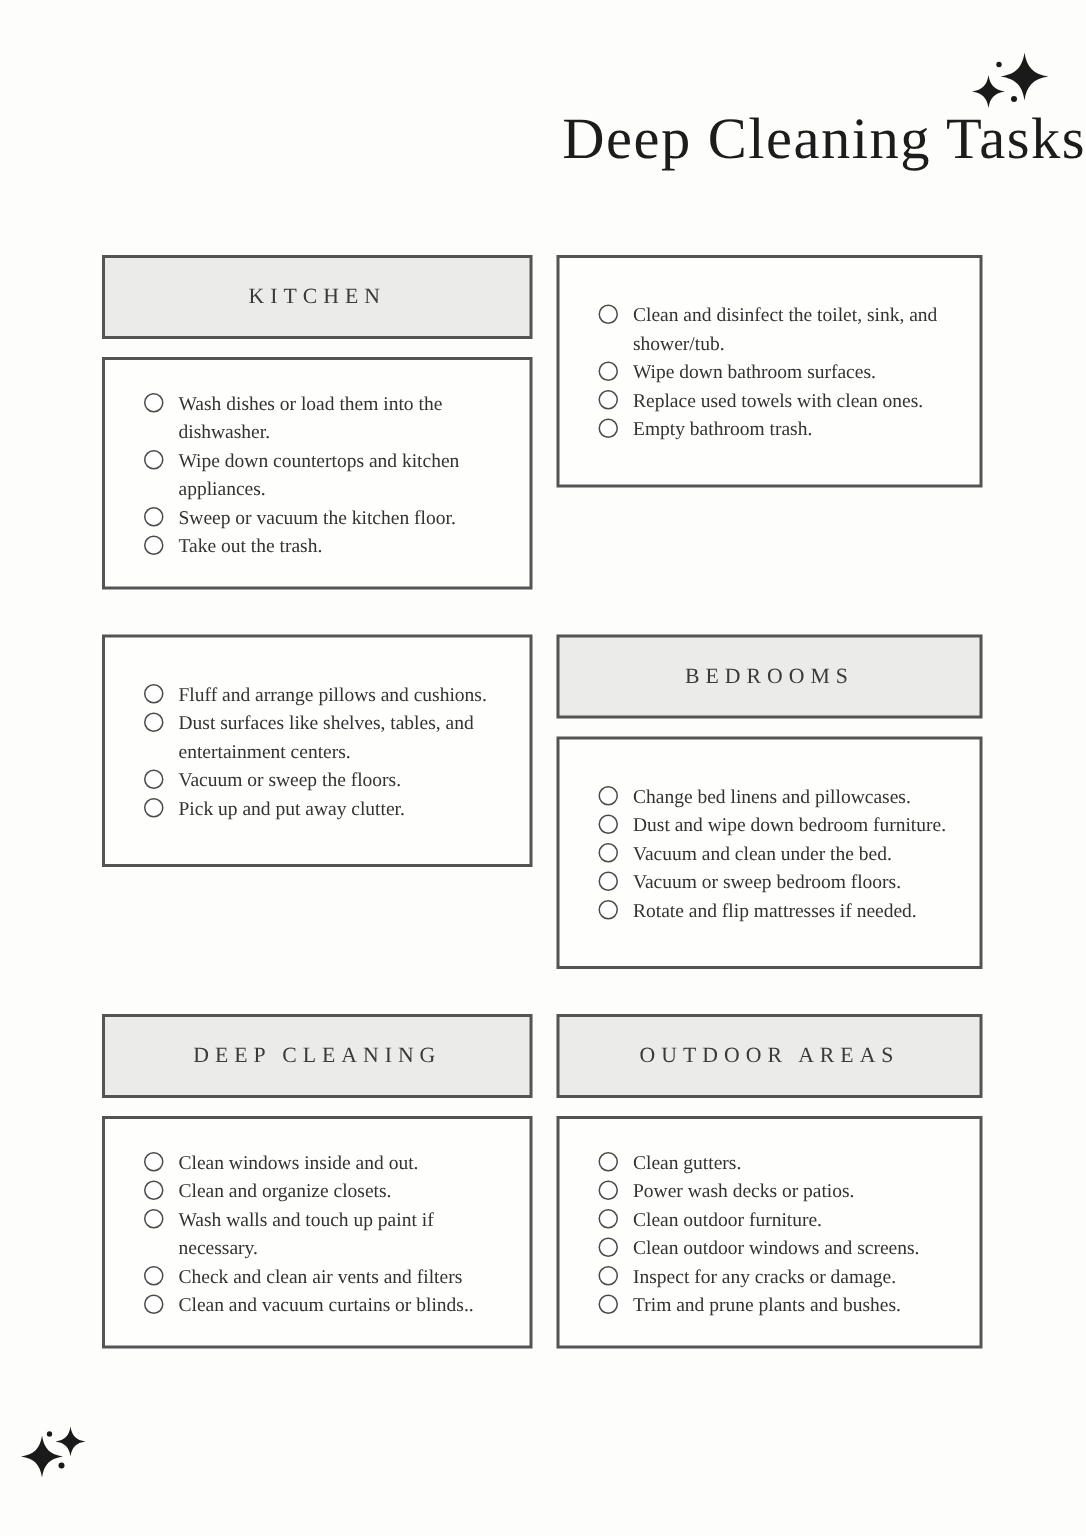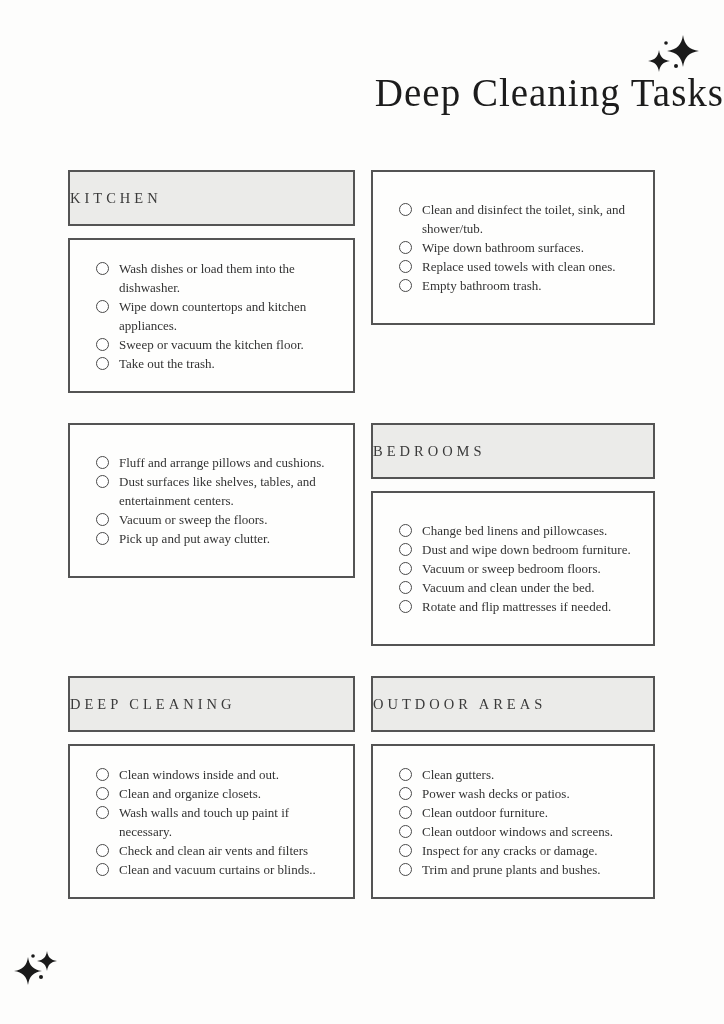--- a/index.html
+++ b/index.html
@@ -39,20 +39,21 @@
     row-gap: 30px;
   }
   .section { display: block; }
   .header-box {
     box-sizing: border-box;
     height: 56px;
     border: 2px solid #545454;
     background: #ebebe9;
     display: flex;
     align-items: center;
+    justify-content: center;
     margin-bottom: 12px;
   }
   .section-title {
     font-size: 14.5px;
     letter-spacing: 4px;
     color: #3a3a3a;
     white-space: nowrap;
   }
   .tasks-box {
     box-sizing: border-box;
@@ -181,25 +182,25 @@
         <div class="task">
           <span class="checkbox"></span>
           <span class="task-text">Change bed linens and pillowcases.</span>
         </div>
         <div class="task">
           <span class="checkbox"></span>
           <span class="task-text">Dust and wipe down bedroom furniture.</span>
         </div>
         <div class="task">
           <span class="checkbox"></span>
+          <span class="task-text">Vacuum and clean under the bed.</span>
+        </div>
+        <div class="task">
+          <span class="checkbox"></span>
           <span class="task-text">Vacuum or sweep bedroom floors.</span>
-        </div>
-        <div class="task">
-          <span class="checkbox"></span>
-          <span class="task-text">Vacuum and clean under the bed.</span>
         </div>
         <div class="task">
           <span class="checkbox"></span>
           <span class="task-text">Rotate and flip mattresses if needed.</span>
         </div>
       </div>
     </div>
 
     <div class="section">
       <div class="header-box">

